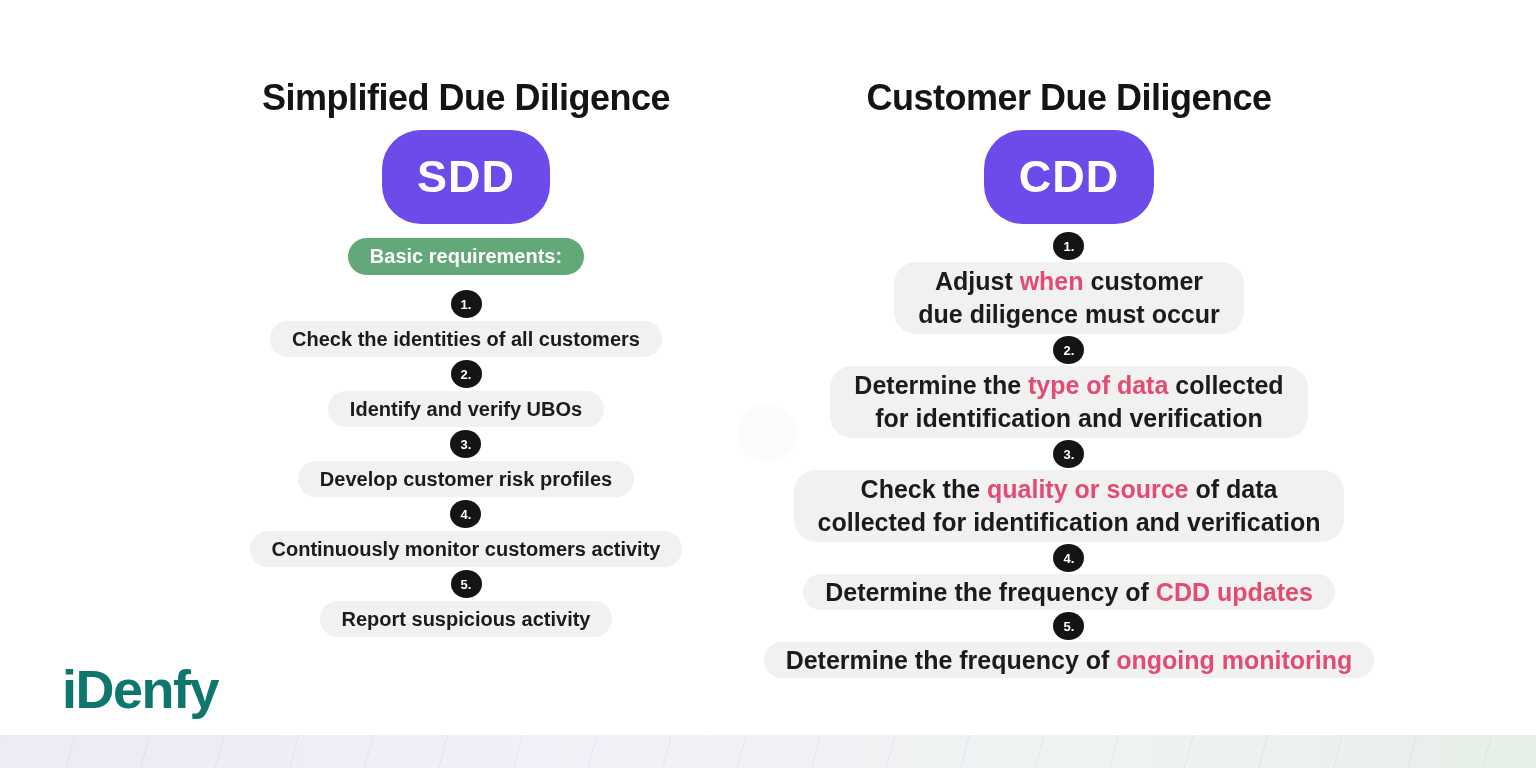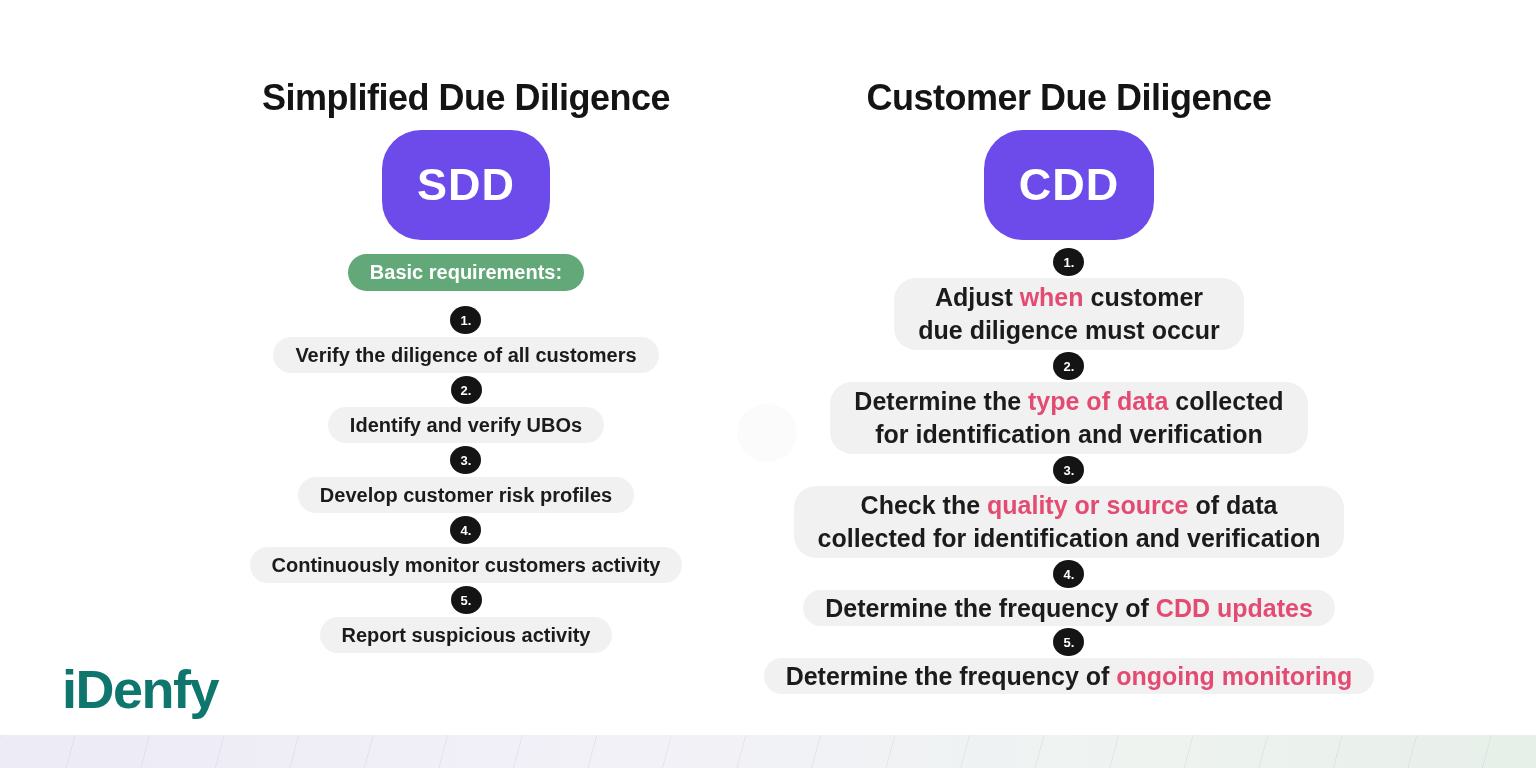--- a/index.html
+++ b/index.html
@@ -8,21 +8,21 @@
     font-family:"Liberation Sans", sans-serif;
   }
   .col{position:absolute;top:72px;width:612px;display:flex;flex-direction:column;align-items:center;}
   .col-left{left:160px;}
   .col-right{left:763px;}
   .title{
     margin:0;font-size:36px;line-height:52px;font-weight:bold;color:#141414;
     letter-spacing:-0.5px;white-space:nowrap;text-align:center;
   }
   .acronym{
-    margin-top:6px;height:78px;padding:16px 35px;border-radius:39px;
+    margin-top:6px;height:78px;padding:8px 35px;border-radius:39px;
     background:#6d4aea;color:#ffffff;font-size:45px;font-weight:bold;letter-spacing:1px;
     display:flex;align-items:center;justify-content:center;
   }
   .subpill{
     margin-top:14px;height:37px;padding:0 22px;border-radius:19px;
     background:#63a878;color:#ffffff;font-size:20px;font-weight:bold;
     display:flex;align-items:center;justify-content:center;
   }
   .step{display:flex;flex-direction:column;align-items:center;margin-top:3px;}
   .col-right .step{margin-top:2px;}
@@ -62,21 +62,21 @@
 
   <div class="watermark-circle"></div>
 
   <section class="col col-left">
     <h1 class="title">Simplified Due Diligence</h1>
     <div class="acronym">SDD</div>
     <div class="subpill">Basic requirements:</div>
 
     <div class="step step-first">
       <div class="badge">1.</div>
-      <div class="item"><span>Verify the diligence of all customers</span></div>
+      <div class="item"><span>Check the identities of all customers</span></div>
     </div>
     <div class="step">
       <div class="badge">2.</div>
       <div class="item"><span>Identify and verify UBOs</span></div>
     </div>
     <div class="step">
       <div class="badge">3.</div>
       <div class="item"><span>Develop customer risk profiles</span></div>
     </div>
     <div class="step">

